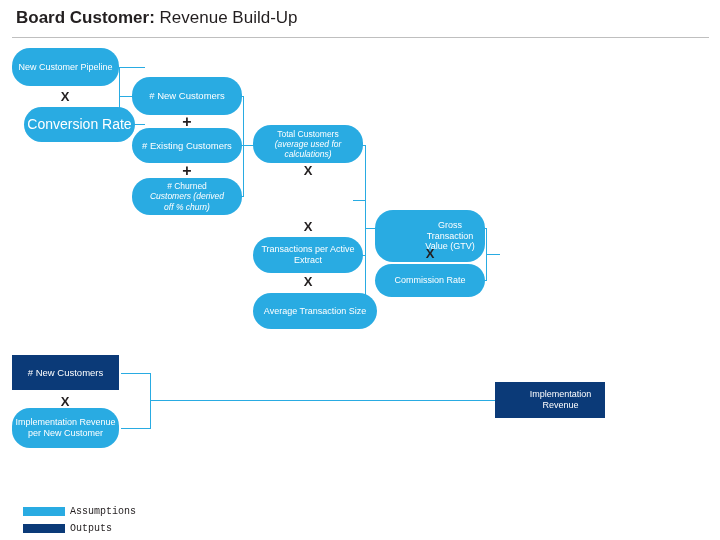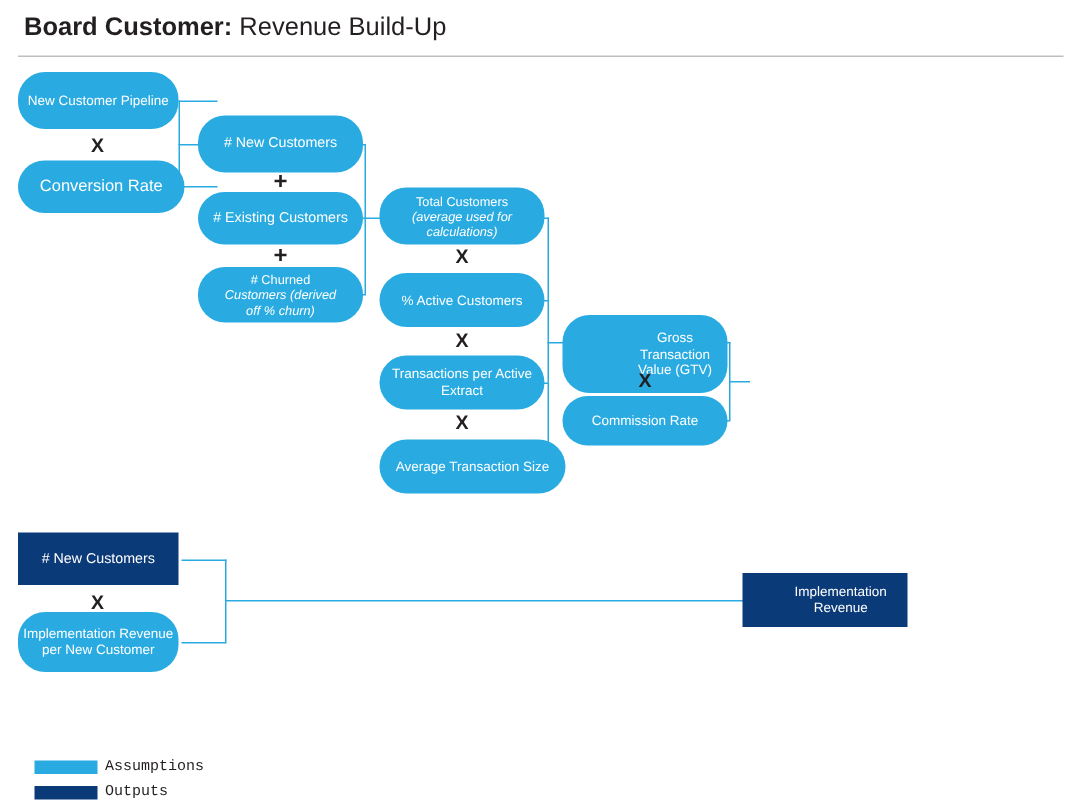--- a/index.html
+++ b/index.html
@@ -142,21 +142,21 @@
 
   <div class="line v" style="left:150px; top:373px; height:55px;"></div>
   <div class="line h" style="left:121px; top:373px; width:30px;"></div>
   <div class="line h" style="left:121px; top:428px; width:30px;"></div>
   <div class="line h" style="left:150px; top:400px; width:350px;"></div>
 
   <div class="box assump" style="left:12px; top:48px; width:107px; height:38px; font-size:9px;">
     <span class="box-text">New Customer Pipeline</span>
   </div>
 
-  <div class="box assump" style="left:12px; top:107px; width:111px; height:35px; font-size:11px;">
+  <div class="box assump" style="left:24px; top:107px; width:111px; height:35px; font-size:14px;">
     <span class="box-text">Conversion Rate</span>
   </div>
 
   <div class="op x" style="left:58px; top:90px; width:14px;">X</div>
 
   <div class="box assump" style="left:132px; top:77px; width:110px; height:38px; font-size:9.5px;">
     <span class="box-text"># New Customers</span>
   </div>
 
   <div class="op plus" style="left:180px; top:114px; width:14px;">+</div>
@@ -178,23 +178,20 @@
   <div class="box assump" style="left:253px; top:125px; width:110px; height:38px; font-size:8.5px;">
     <span class="box-text">
       <span>Total Customers</span><br>
       <span class="it">(average used for</span><br>
       <span class="it">calculations)</span>
     </span>
   </div>
 
   <div class="op x" style="left:301px; top:164px; width:14px;">X</div>
 
-  <div class="box assump" style="left:253px; top:182px; width:110px; height:36px; font-size:9px;">
-    <span class="box-text">% Active Customers</span>
-  </div>
 
   <div class="op x" style="left:301px; top:220px; width:14px;">X</div>
 
   <div class="box assump" style="left:253px; top:237px; width:110px; height:36px; font-size:9px;">
     <span class="box-text">Transactions per Active Extract</span>
   </div>
 
   <div class="op x" style="left:301px; top:275px; width:14px;">X</div>
 
   <div class="box assump" style="left:253px; top:293px; width:124px; height:36px; font-size:9px;align-items:center;">

